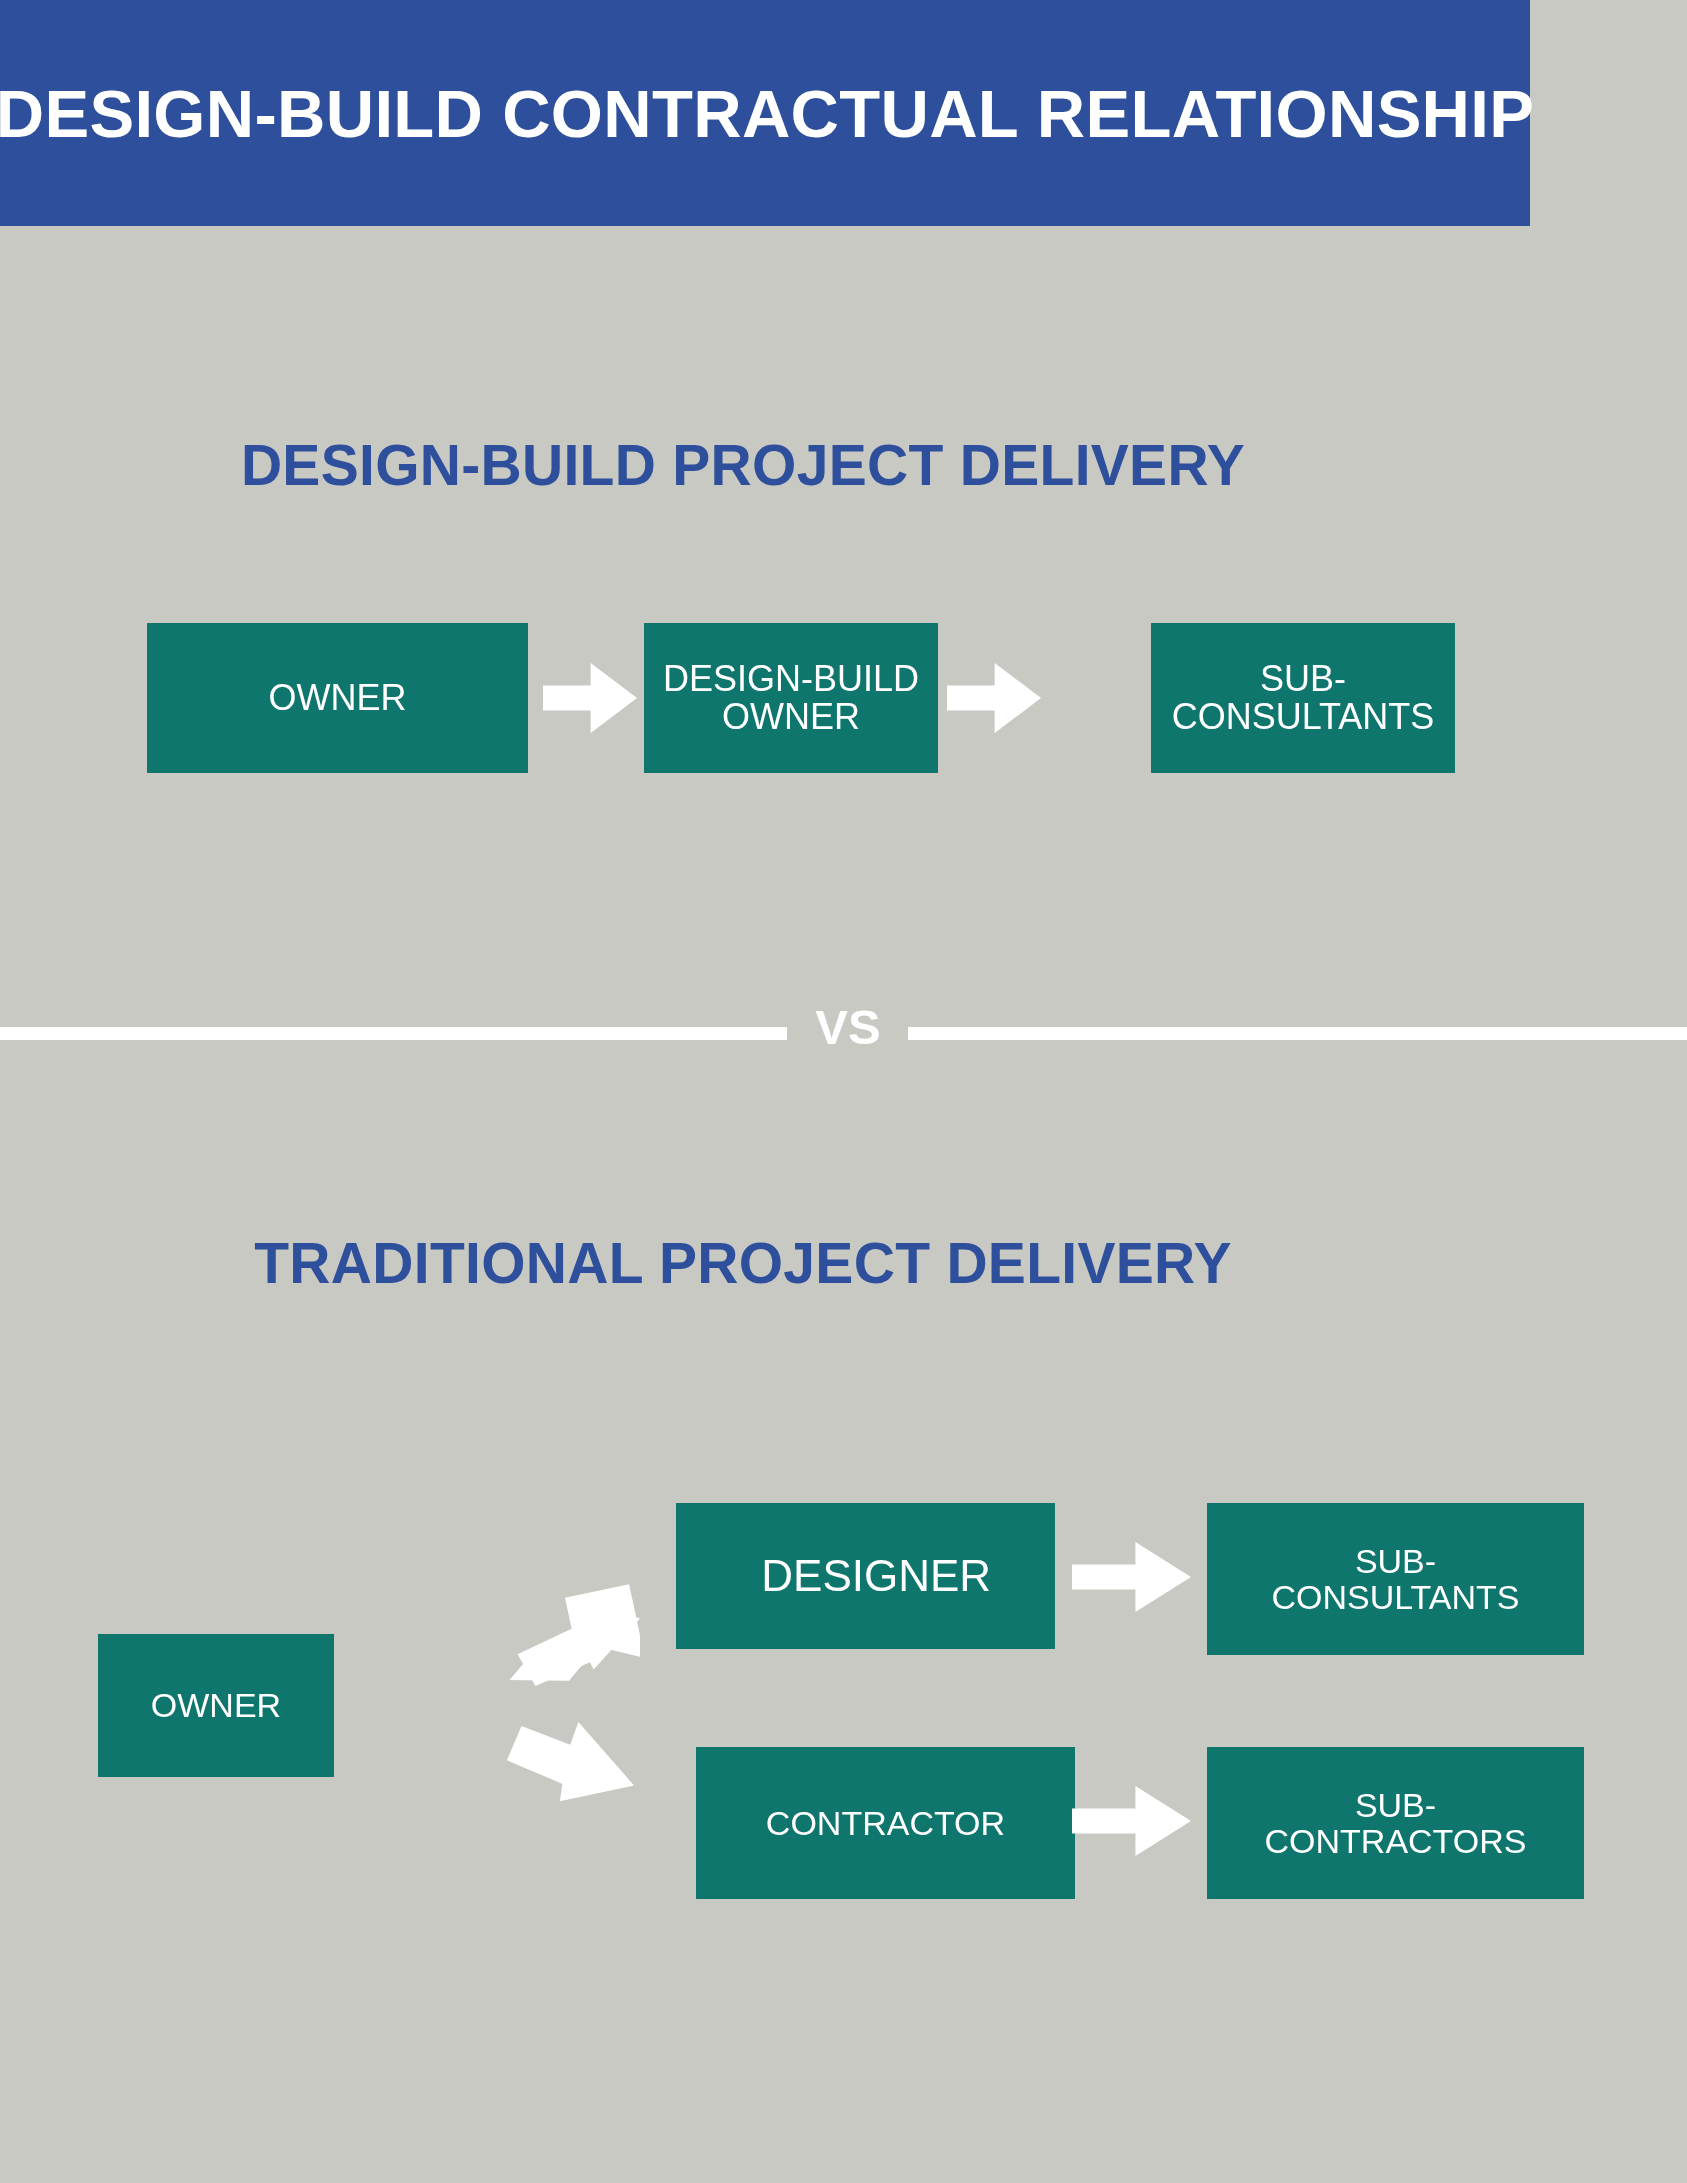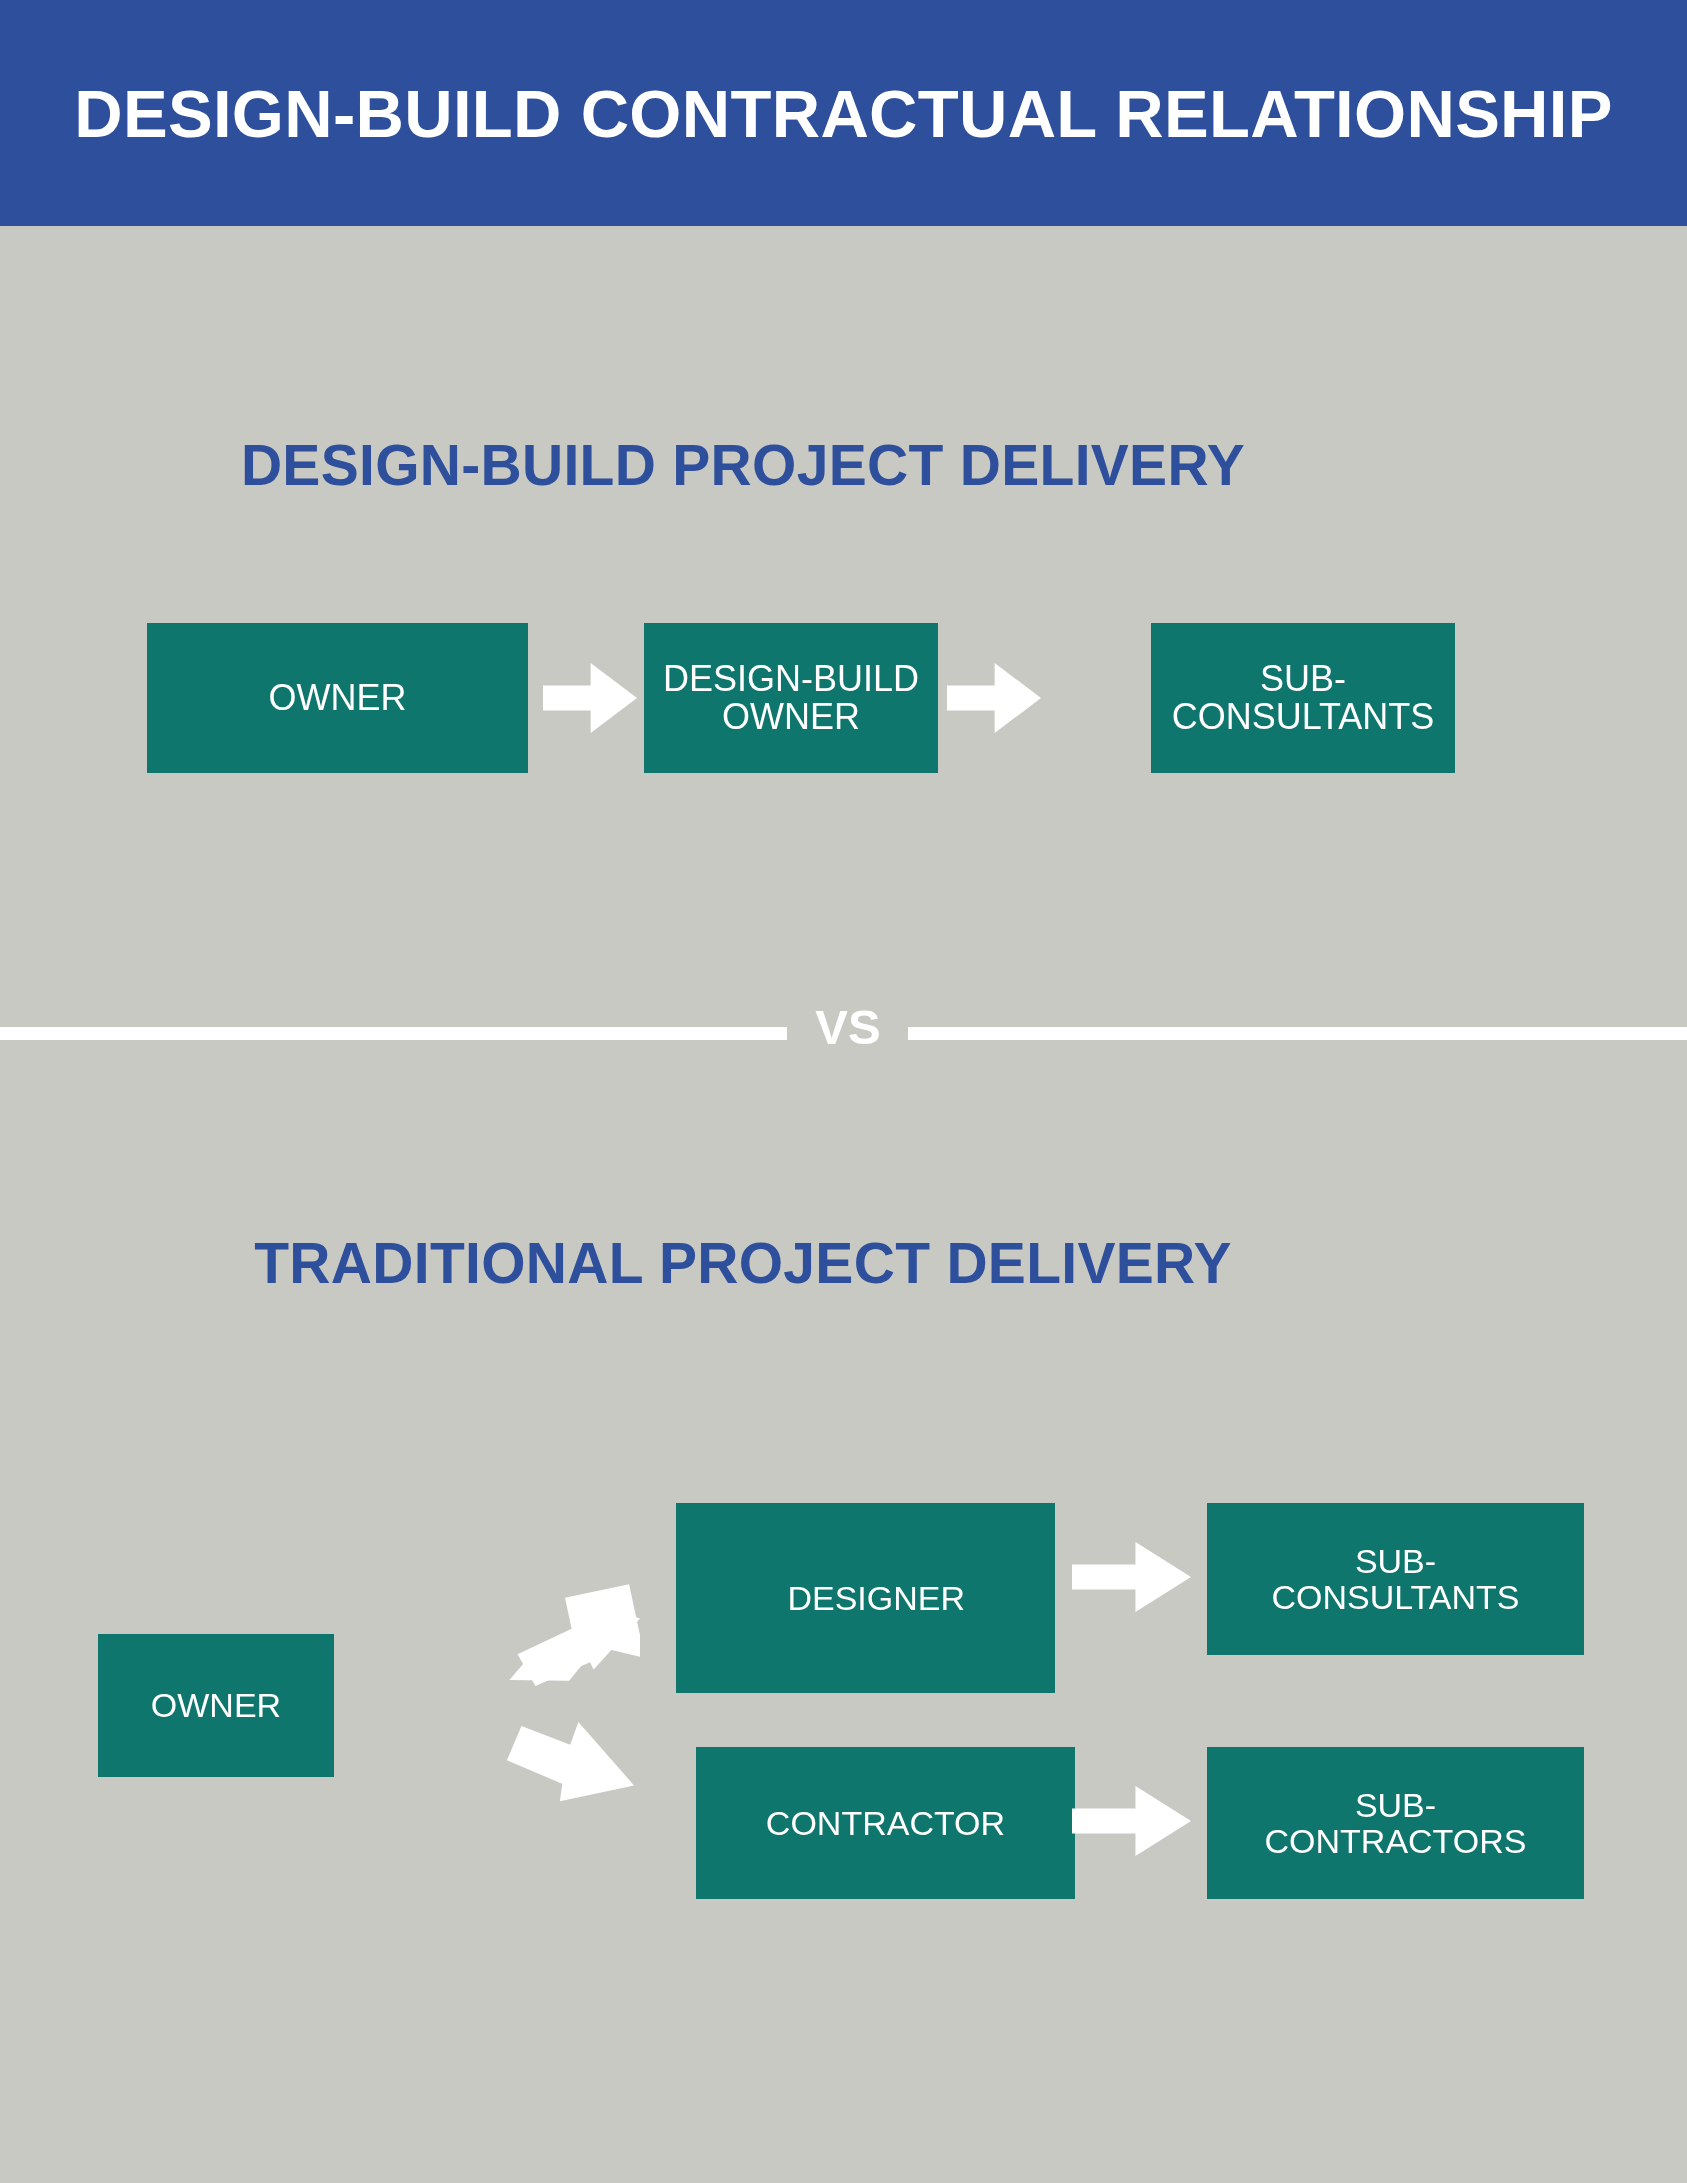--- a/index.html
+++ b/index.html
@@ -13,21 +13,21 @@
     font-family: "Liberation Sans", sans-serif;
     overflow: hidden;
     position: relative;
   }
 
   
   #header-banner {
     position: absolute;
     left: 0;
     top: 0;
-    width: 1687px;
+    width: 1530px;
     height: 226px;
     background: #2e4f9b;
     display: flex;
     align-items: center;
     justify-content: center;
   }
   #header-title {
     color: #ffffff;
     font-size: 67px;
     font-weight: bold;
@@ -82,22 +82,22 @@
     left: 1151px; top: 623px;  width: 304px;  height: 150px;
     font-size: 36px;
   }
 
   
   #trad-owner-box {
     left: 98px;  top: 1634px; width: 236px; height: 143px;
     font-size: 34px;
   }
   #trad-designer-box {
-    left: 676px; top: 1503px; width: 379px; height: 190px;
-    font-size: 34px;
+    left: 676px; top: 1503px; width: 379px; height: 146px;
+    font-size: 44px;
     padding-left: 28px;
   }
   #trad-subconsultants-box {
     left: 1207px; top: 1503px; width: 377px; height: 152px;
     font-size: 34px;
   }
   #trad-contractor-box {
     left: 696px; top: 1747px; width: 379px; height: 152px;
     font-size: 34px;
   }

